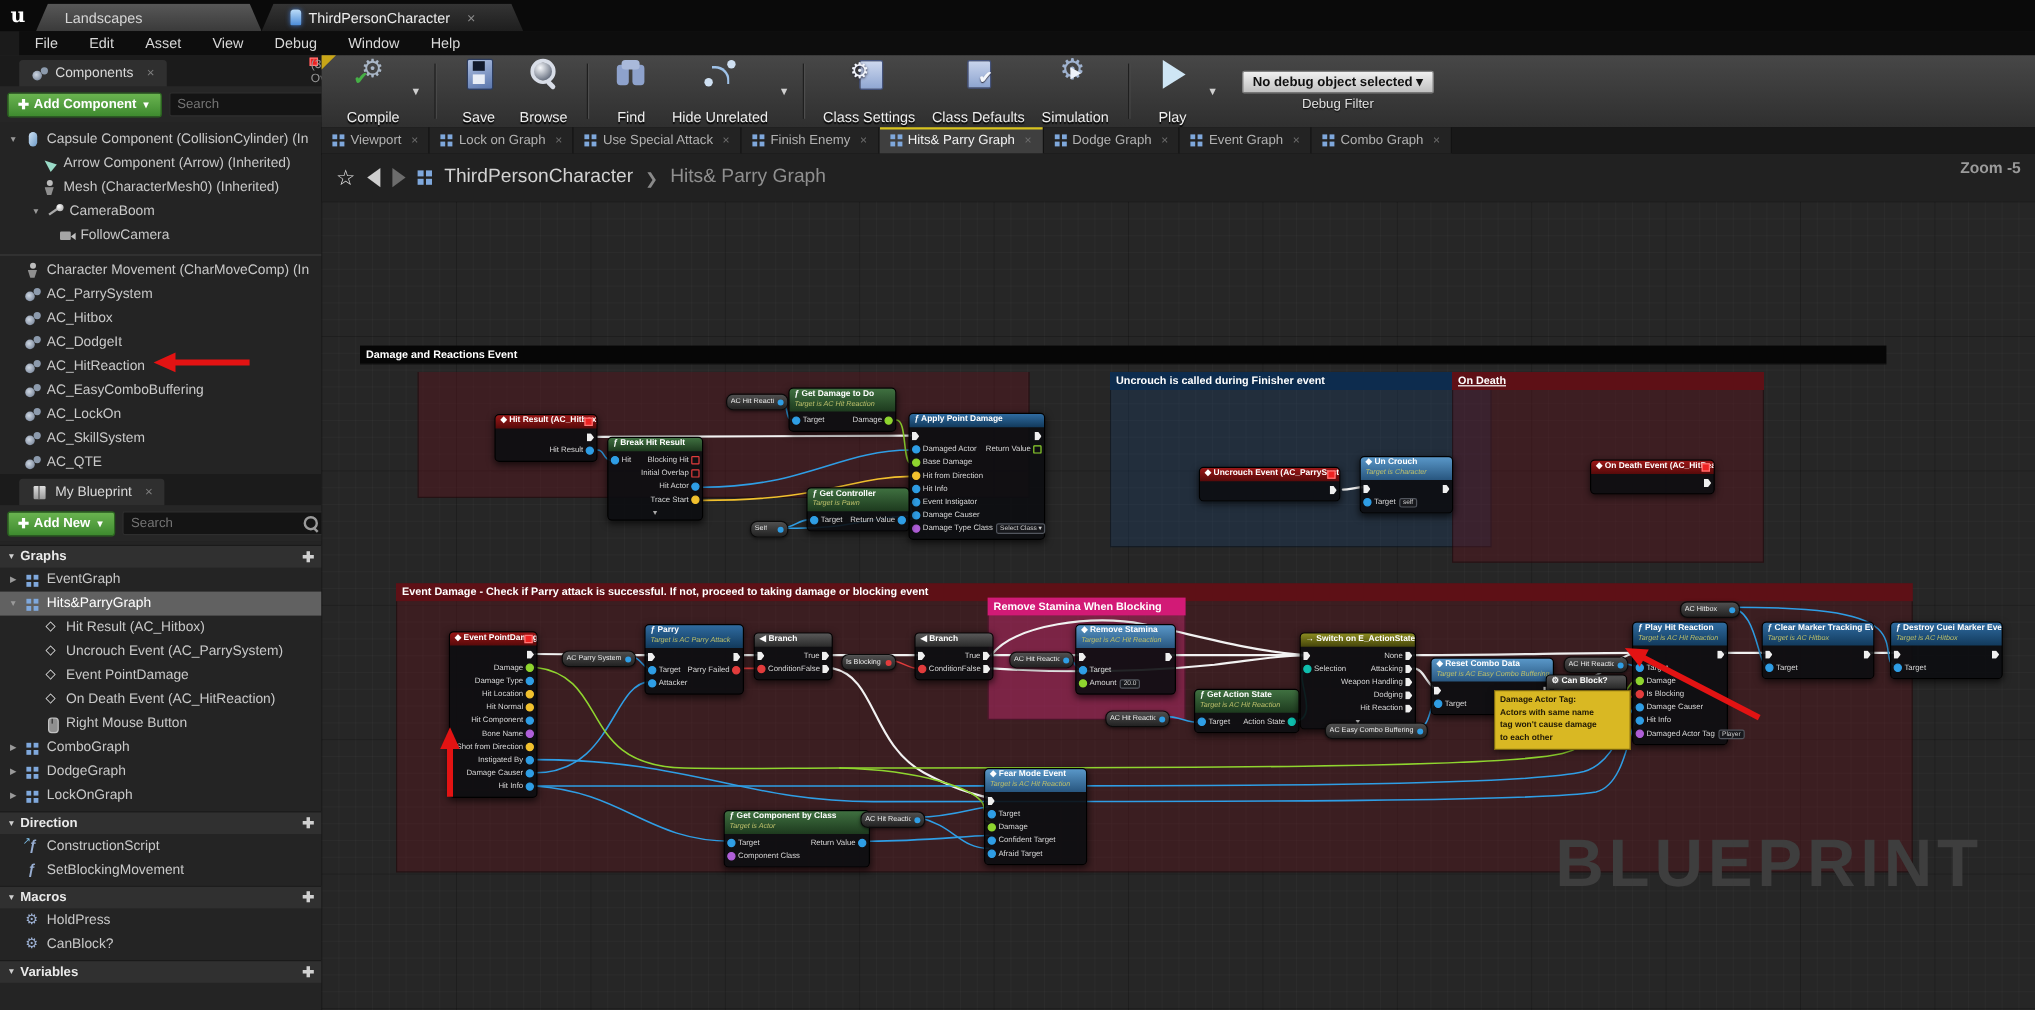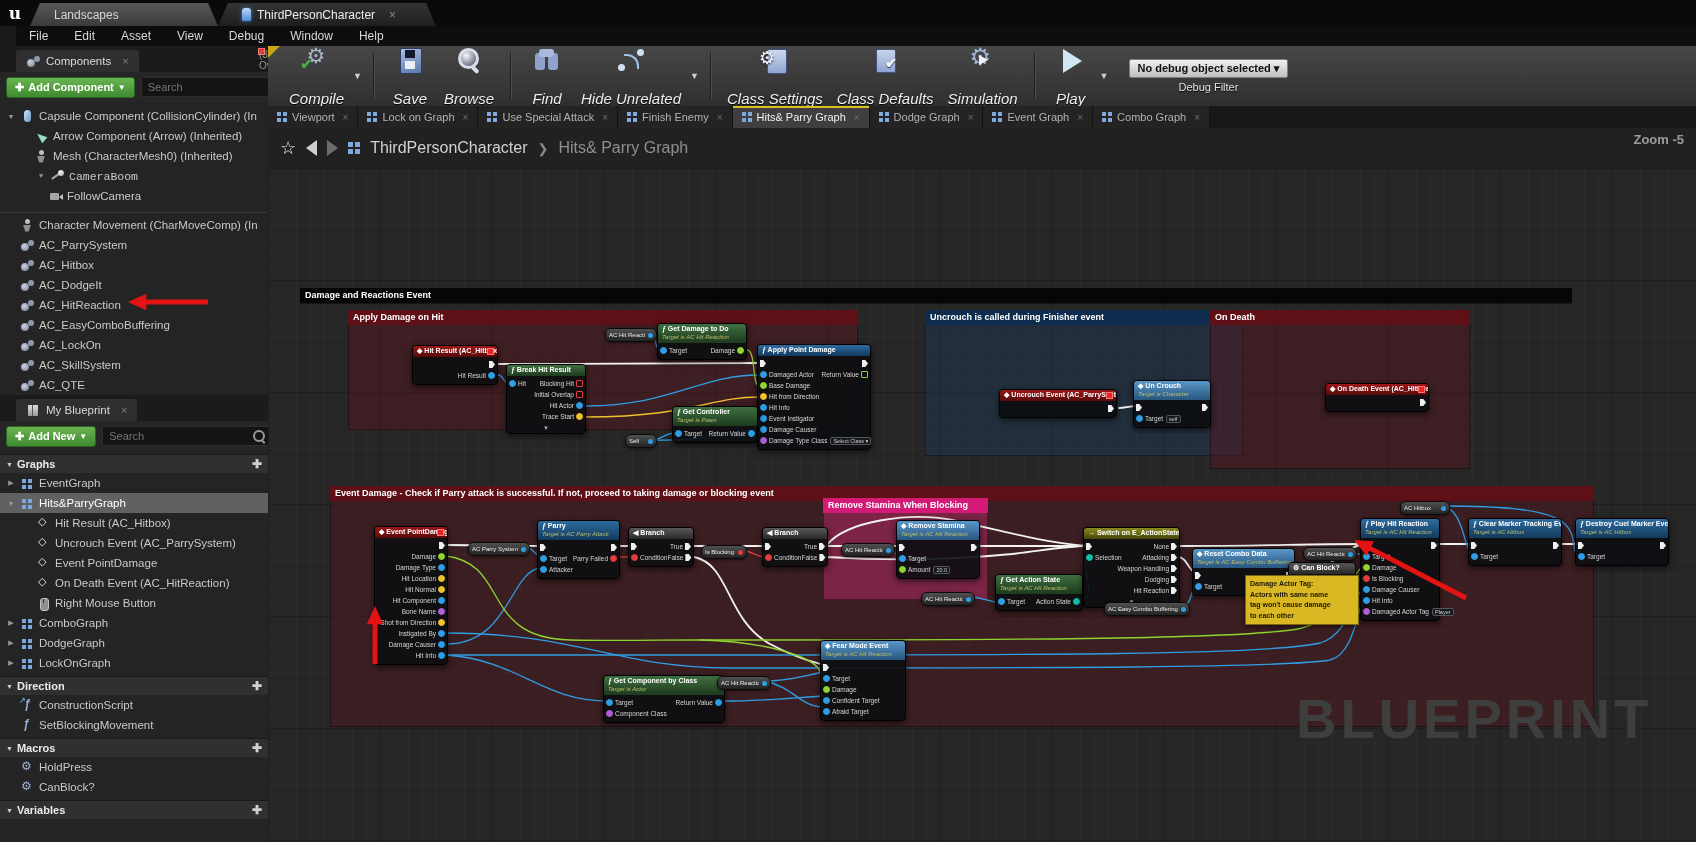--- a/index.html
+++ b/index.html
@@ -56,21 +56,21 @@
   .ti-func:before{content:"ƒ";color:#98aed2;font-style:italic;font-weight:bold;font-size:12px;left:3px;top:-1px;}
   .ti-construction:before{content:"ƒ";color:#98aed2;font-style:italic;font-weight:bold;font-size:12px;left:4px;top:-1px;}
   .ti-construction:after{content:"↗";color:#7fc0ea;font-size:8px;left:-1px;top:-2px;}
   .ti-macro:before{content:"⚙";color:#9db1d4;font-size:12px;left:1px;top:-1px;}
   .ti-book:before{left:2px;top:2px;width:10px;height:11px;background:linear-gradient(#dedede,#9a9a9a);border-radius:1px;}
   .ti-book:after{left:6px;top:2px;width:1px;height:11px;background:#555;}
   
   #toolbar{position:absolute;left:268px;top:46px;right:0;height:60px;background:linear-gradient(#474747,#2f2f2f);border-bottom:1px solid #161616;display:flex;align-items:center;padding-left:14px;}
   #toolbar:before{content:"";position:absolute;left:0;top:0;border-top:12px solid #c9a617;border-right:12px solid transparent;}
   .tbtn{display:flex;flex-direction:column;align-items:center;margin:0 7px;min-width:40px;}
-  .tbtn .lbl{font-size:15px;color:#efefef;text-shadow:0 1px 1px #000;margin-top:14px;white-space:nowrap;font-style:italic;}
+  .tbtn .lbl{font-size:12px;color:#efefef;text-shadow:0 1px 1px #000;margin-top:14px;white-space:nowrap;}
   .tbi{height:30px;width:34px;position:relative;}
   .tbi:before,.tbi:after{position:absolute;content:"";}
   .tbi-compile:before{content:"⚙";font-size:21px;color:#a9b6c6;left:7px;top:-2px;}
   .tbi-compile:after{content:"✔";font-size:14px;font-weight:bold;color:#46b046;left:1px;top:10px;}
   .tbi-save:before{left:7px;top:2px;width:20px;height:24px;background:linear-gradient(160deg,#aebfe0,#5a76ad);border:1px solid #2c3c5e;border-radius:2px;}
   .tbi-save:after{left:12px;top:4px;width:10px;height:8px;background:#11192b;box-shadow:0 11px 0 0 #e8edf6;}
   .tbi-browse:before{left:6px;top:2px;width:15px;height:15px;border-radius:50%;border:3px solid #d9dee8;background:radial-gradient(circle at 35% 30%,#f7f9fc,#3c465a);}
   .tbi-browse:after{left:21px;top:19px;width:4px;height:9px;background:#d9dee8;border-radius:2px;transform:rotate(-45deg);}
   .tbi-find:before{left:5px;top:7px;width:10px;height:17px;background:#8ea2cc;border-radius:3px;box-shadow:13px 0 #8ea2cc;}
   .tbi-find:after{left:9px;top:3px;width:15px;height:8px;border-radius:3px;background:#a9b9da;}
@@ -195,21 +195,21 @@
         <div class="trow" style="padding-left: 20px;">
           <span class="exp"></span>
           <div class="ti ti-arrow"></div>
           <span>Arrow Component (Arrow) (Inherited)</span>
         </div>
         <div class="trow" style="padding-left: 20px;">
           <span class="exp"></span>
           <div class="ti ti-person"></div>
           <span>Mesh (CharacterMesh0) (Inherited)</span>
         </div>
-        <div class="trow" style="padding-left: 36px; font-family: Liberation Mono, monospace;">
+        <div class="trow" style="padding-left: 25px;">
           <span class="exp">▼</span>
           <div class="ti ti-boom"></div>
           <span>CameraBoom</span>
         </div>
         <div class="trow" style="padding-left: 34px;">
           <span class="exp"></span>
           <div class="ti ti-camera"></div>
           <span>FollowCamera</span>
         </div>
         <div class="tsep"></div>
@@ -520,29 +520,28 @@
     <span id="zoom-label">Zoom -5</span>
   </div>
 
   <div id="graph-canvas">
     <div id="comment-layer">
         <div class="bp-comment" style="left: 32px; top: 120px; width: 1272px;">
           <div class="c-hd" style="background: rgb(6, 6, 6);">Damage and Reactions Event</div>
           <div class="c-bd" style="height: 0px; background: rgba(0, 0, 0, 0);"></div>
         </div>
         <div class="bp-comment" style="left: 80px; top: 142px; width: 510px;">
-          <div class="c-hd" style="background: rgb(94, 16, 22);">Apply Damage on Hit</div>
           <div class="c-bd" style="height: 104px; background: rgba(92, 20, 28, 0.42);"></div>
         </div>
         <div class="bp-comment" style="left: 657px; top: 142px; width: 318px;">
           <div class="c-hd" style="background: rgb(13, 44, 78);">Uncrouch is called during Finisher event</div>
           <div class="c-bd" style="height: 130px; background: rgba(28, 66, 110, 0.32);"></div>
         </div>
         <div class="bp-comment" style="left: 942px; top: 142px; width: 260px;">
-          <div class="c-hd" style="background: rgb(94, 16, 22);">On Death</div>
+          <div class="c-hd" style="background: rgb(94, 16, 22); text-decoration: underline;">On Death</div>
           <div class="c-bd" style="height: 143px; background: rgba(92, 20, 28, 0.42);"></div>
         </div>
         <div class="bp-comment" style="left: 62px; top: 318px; width: 1264px;">
           <div class="c-hd" style="background: rgb(94, 16, 22);">Event Damage - Check if Parry attack is successful. If not, proceed to taking damage or blocking event</div>
           <div class="c-bd" style="height: 225px; background: rgba(92, 20, 28, 0.4);"></div>
         </div>
         <div class="bp-comment" style="left: 555px; top: 330px; width: 165px;">
           <div class="c-hd" style="background: rgb(210, 26, 118);">Remove Stamina When Blocking</div>
           <div class="c-bd" style="height: 86px; background: rgba(198, 44, 114, 0.46);"></div>
         </div>

